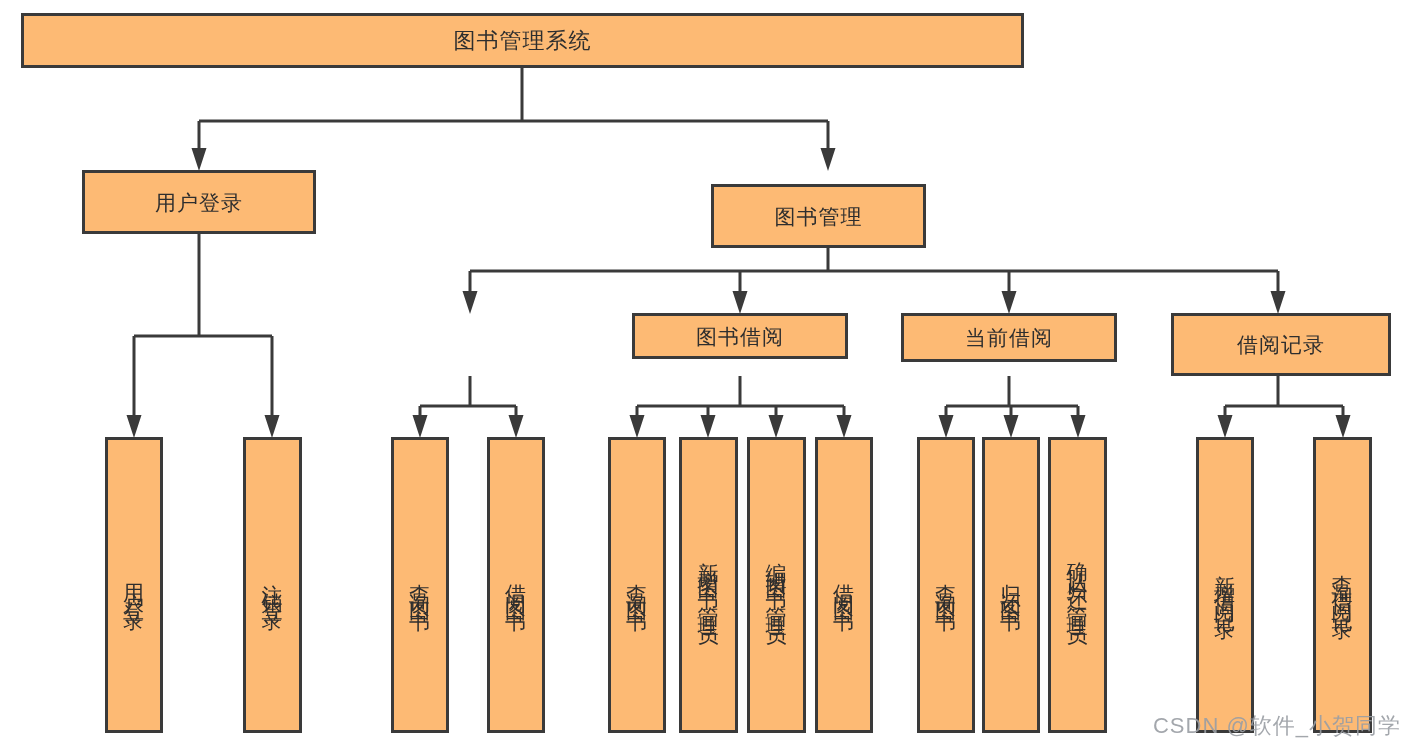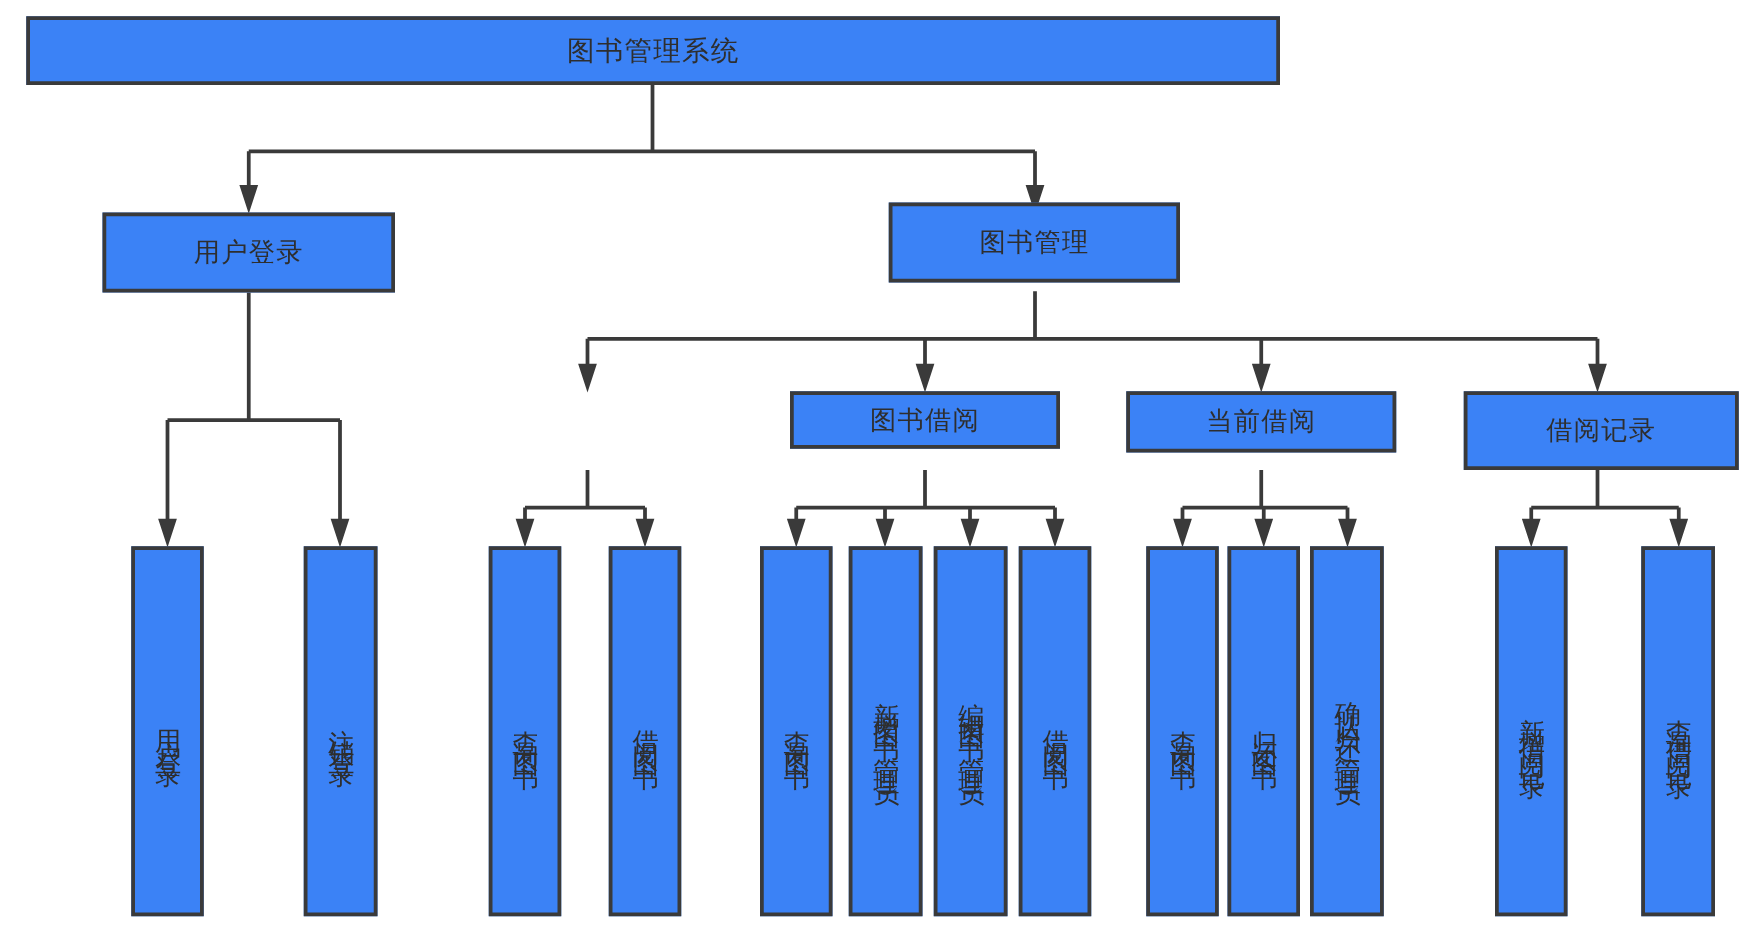--- a/index.html
+++ b/index.html
@@ -27,21 +27,21 @@
     stroke-width: 3;
   }
   .arrowheads {
     fill: #3a3a3a;
     stroke: none;
   }
   .node {
     position: absolute;
     box-sizing: border-box;
     border: 3px solid #3a3a3a;
-    background: #3b82f6;
+    background: #fdba74;
     color: #2e2e2e;
     display: flex;
     align-items: center;
     justify-content: center;
     font-size: 21px;
     line-height: 1;
     white-space: nowrap;
   }
   .node.h {
     letter-spacing: 1px;
@@ -98,21 +98,21 @@
       M938.5 415 L953.5 415 L946 438 Z
       M1003.5 415 L1018.5 415 L1011 438 Z
       M1070.5 415 L1085.5 415 L1078 438 Z
       M1217.5 415 L1232.5 415 L1225 438 Z
       M1335.5 415 L1350.5 415 L1343 438 Z"></path>
   </svg>
 
   <div class="node h root" style="left:21px;top:13px;width:1003px;height:55px">图书管理系统</div>
 
   <div class="node h" style="left:82px;top:170px;width:234px;height:64px">用户登录</div>
-  <div class="node h" style="left:711px;top:162px;width:233px;height:64px">图书管理</div>
+  <div class="node h" style="left:711px;top:184px;width:215px;height:64px">图书管理</div>
 
   <div class="node h" style="left:632px;top:313px;width:216px;height:46px">图书借阅</div>
   <div class="node h" style="left:901px;top:313px;width:216px;height:49px">当前借阅</div>
   <div class="node h" style="left:1171px;top:313px;width:220px;height:63px">借阅记录</div>
 
   <div class="node v" style="left:105px;width:58px">用户登录</div>
   <div class="node v" style="left:243px;width:59px">注销登录</div>
 
   <div class="node v" style="left:391px;width:58px">查询图书</div>
   <div class="node v" style="left:487px;width:58px">借阅图书</div>
@@ -122,13 +122,14 @@
   <div class="node v" style="left:747px;width:59px">编辑图书（管理员）</div>
   <div class="node v" style="left:815px;width:58px">借阅图书</div>
 
   <div class="node v" style="left:917px;width:58px">查询图书</div>
   <div class="node v" style="left:982px;width:58px">归还图书</div>
   <div class="node v" style="left:1048px;width:59px">确认归还（管理员）</div>
 
   <div class="node v" style="left:1196px;width:58px">新增借阅记录</div>
   <div class="node v" style="left:1313px;width:59px">查询借阅记录</div>
 
+  <div id="watermark">CSDN @软件_小贺同学</div>
 </div>
 
 </body></html>

